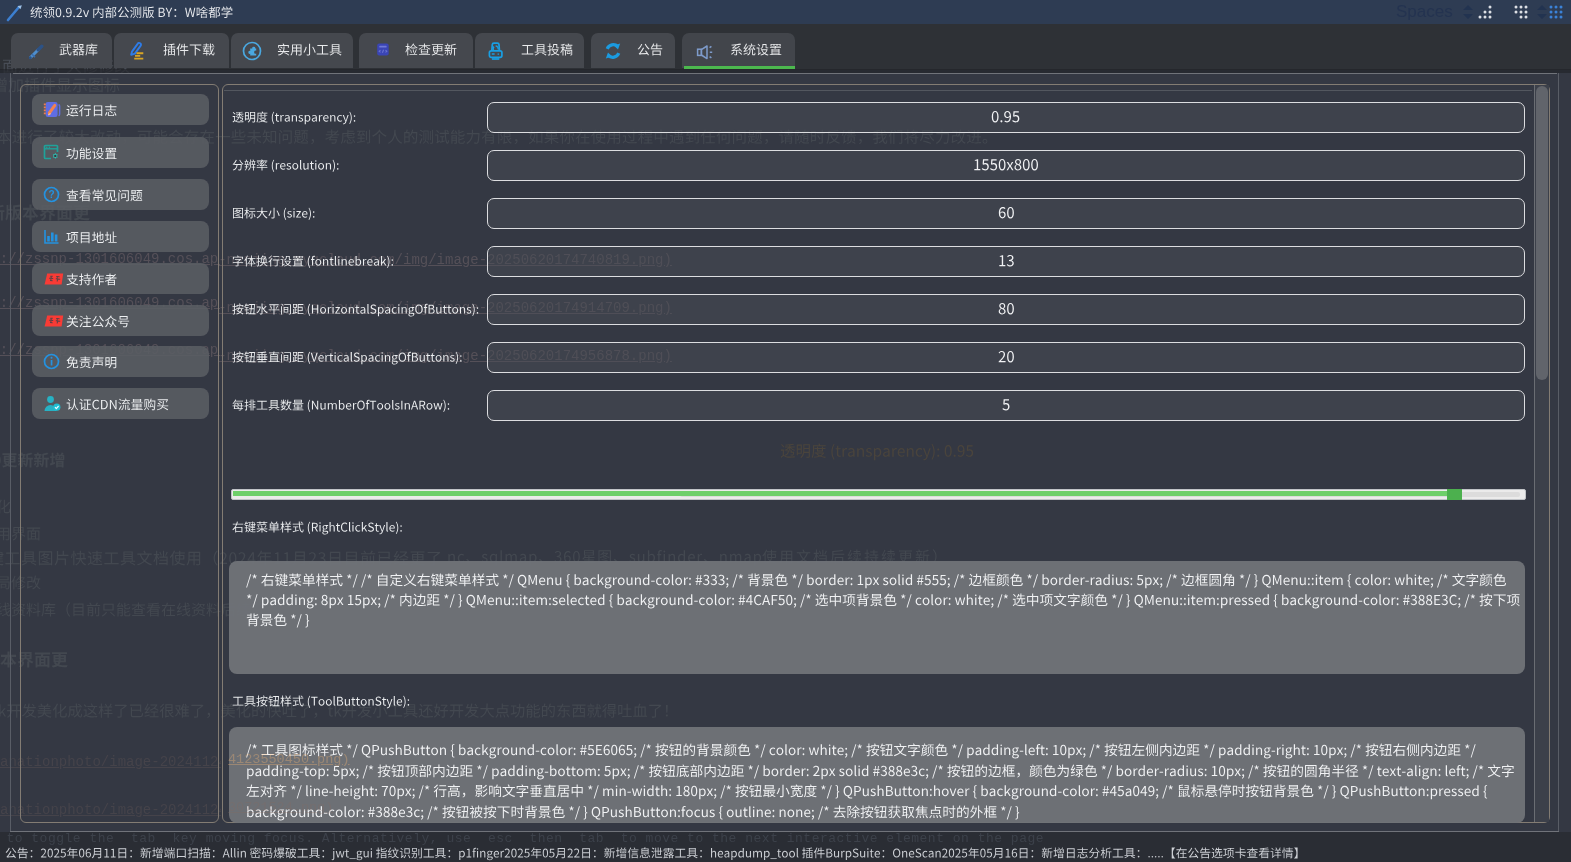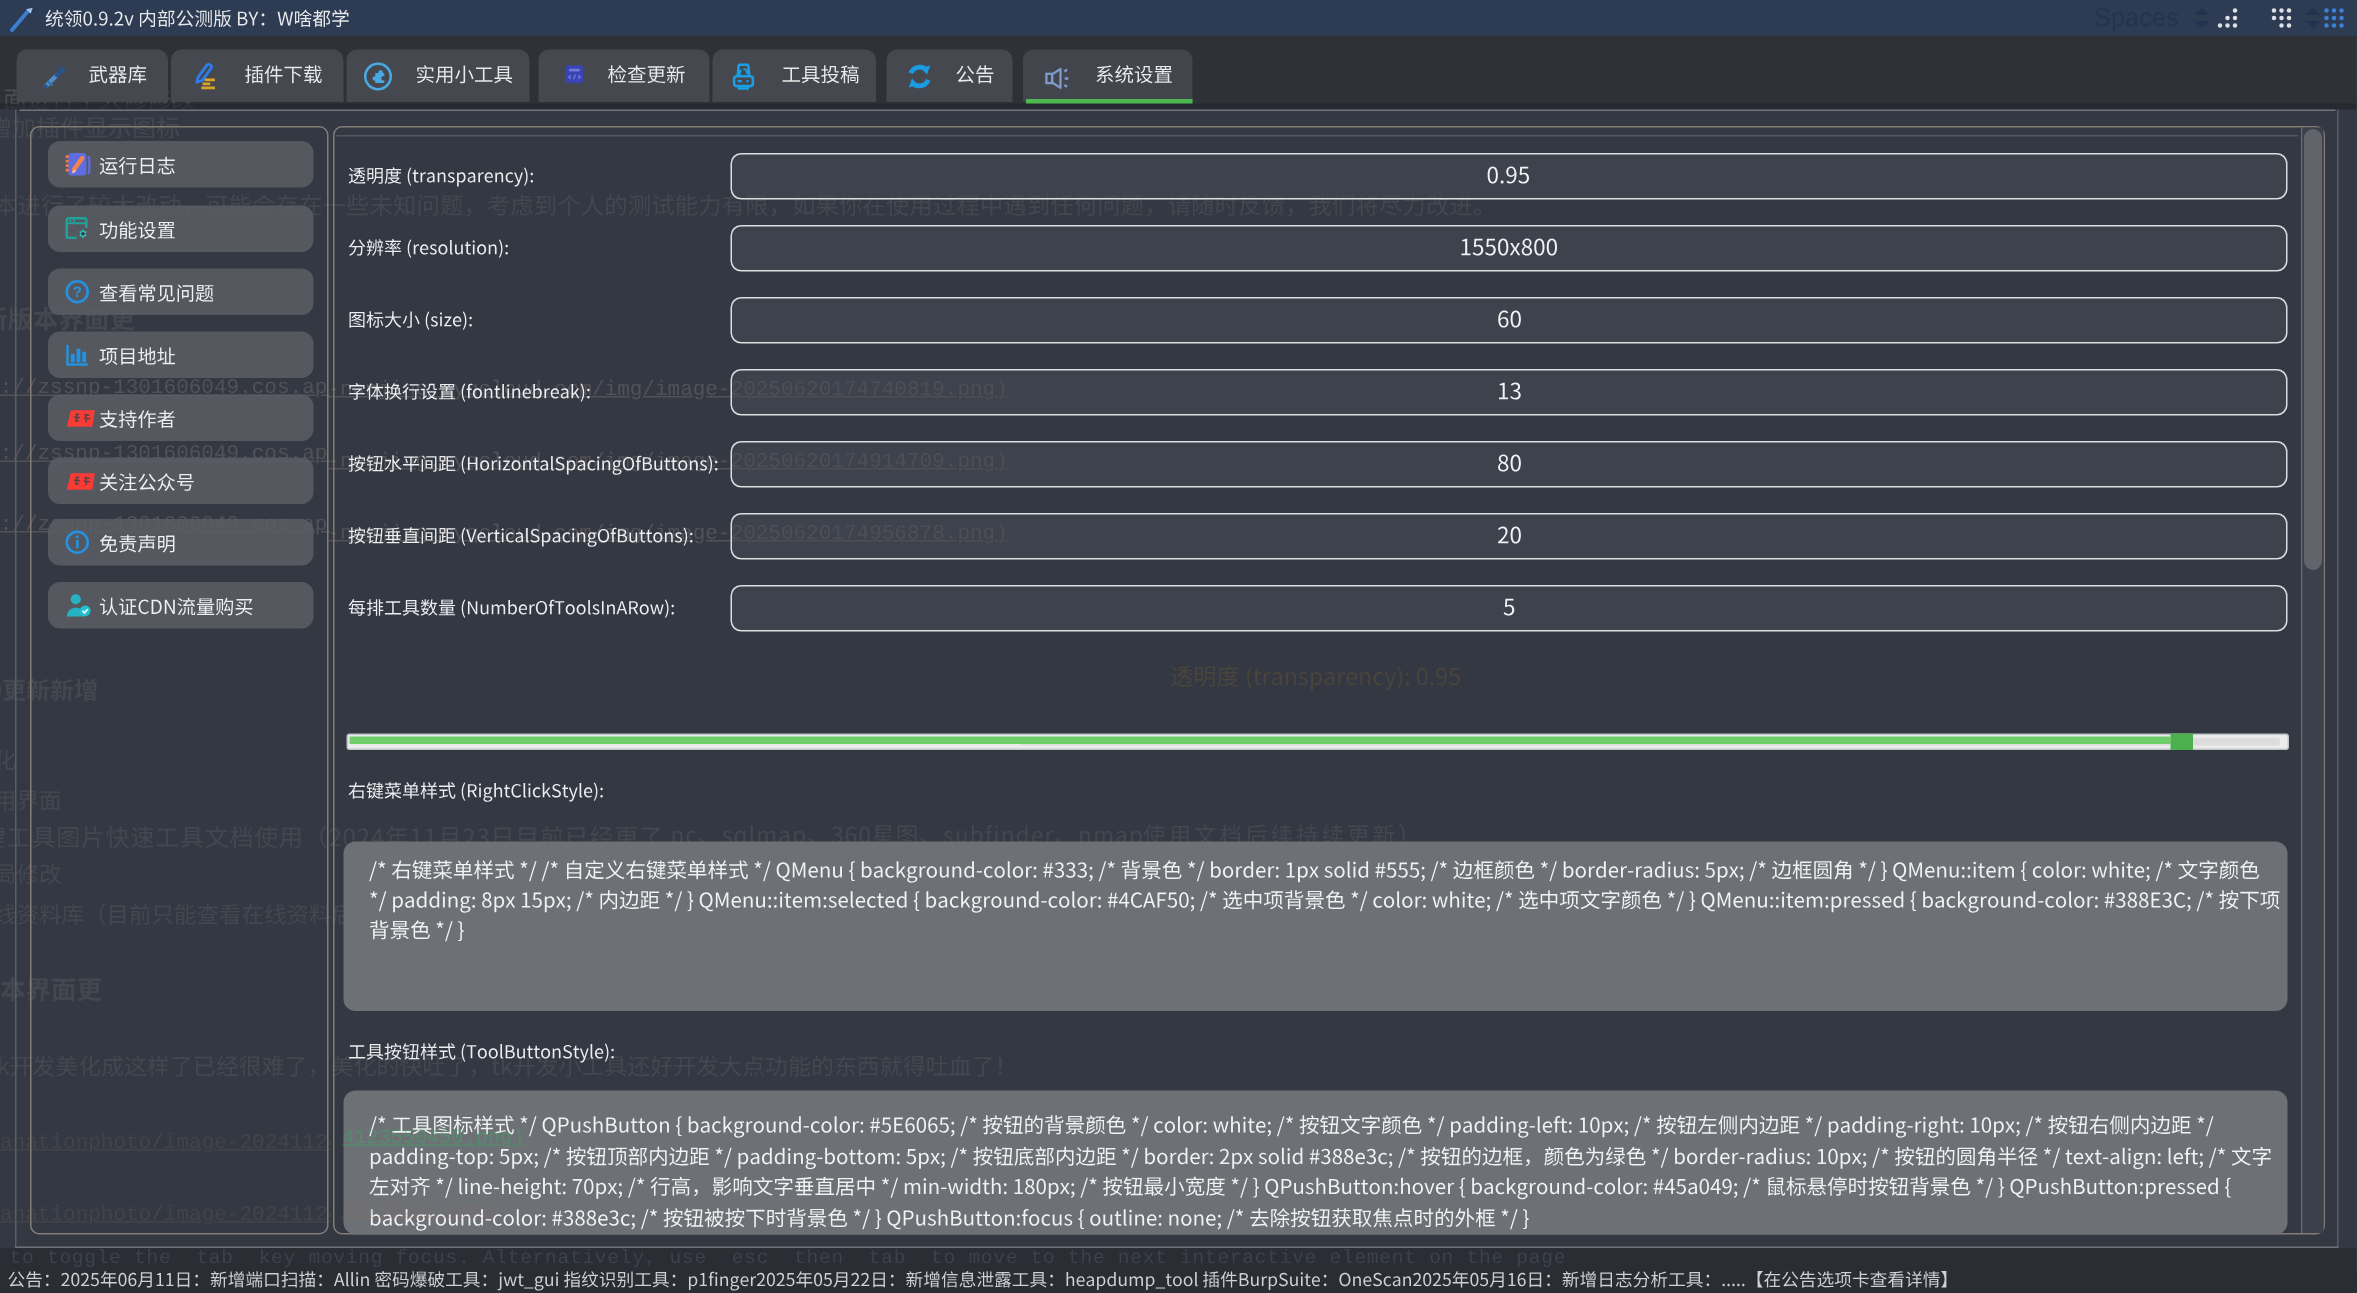--- a/index.html
+++ b/index.html
@@ -2376,14 +2376,14 @@
           <use href="#g52" x="50825"></use>
           <use href="#g33" x="51825"></use>
           <use href="#g319" x="52825"></use>
           <use href="#g285" x="53825"></use>
           <use href="#g271" x="55049"></use>
           <use href="#g270" x="55516"></use>
           <use href="#g289" x="56132"></use>
         </g>
       </svg>
     </div>
-    <div style="position:absolute;left:228.0px;top:751.6px;font-family:'Liberation Mono',sans-serif;font-size:13.5px;font-weight:400;color:#22c55e;letter-spacing:normal;white-space:pre;line-height:16.9px;opacity:0.32;text-decoration:underline">4123550450.png)</div>
+    <div style="position:absolute;left:228.0px;top:751.6px;font-family:'Liberation Mono',sans-serif;font-size:13.5px;font-weight:400;color:#fdba74;letter-spacing:normal;white-space:pre;line-height:16.9px;opacity:0.32;text-decoration:underline">4123550450.png)</div>
     <div style="position:absolute;left:228.0px;top:799.6px;font-family:'Liberation Mono',sans-serif;font-size:13.5px;font-weight:400;color:#8a6a5e;letter-spacing:normal;white-space:pre;line-height:16.9px;opacity:0.26;text-decoration:underline">30721524.png)</div>
   </div>
 </body></html>

